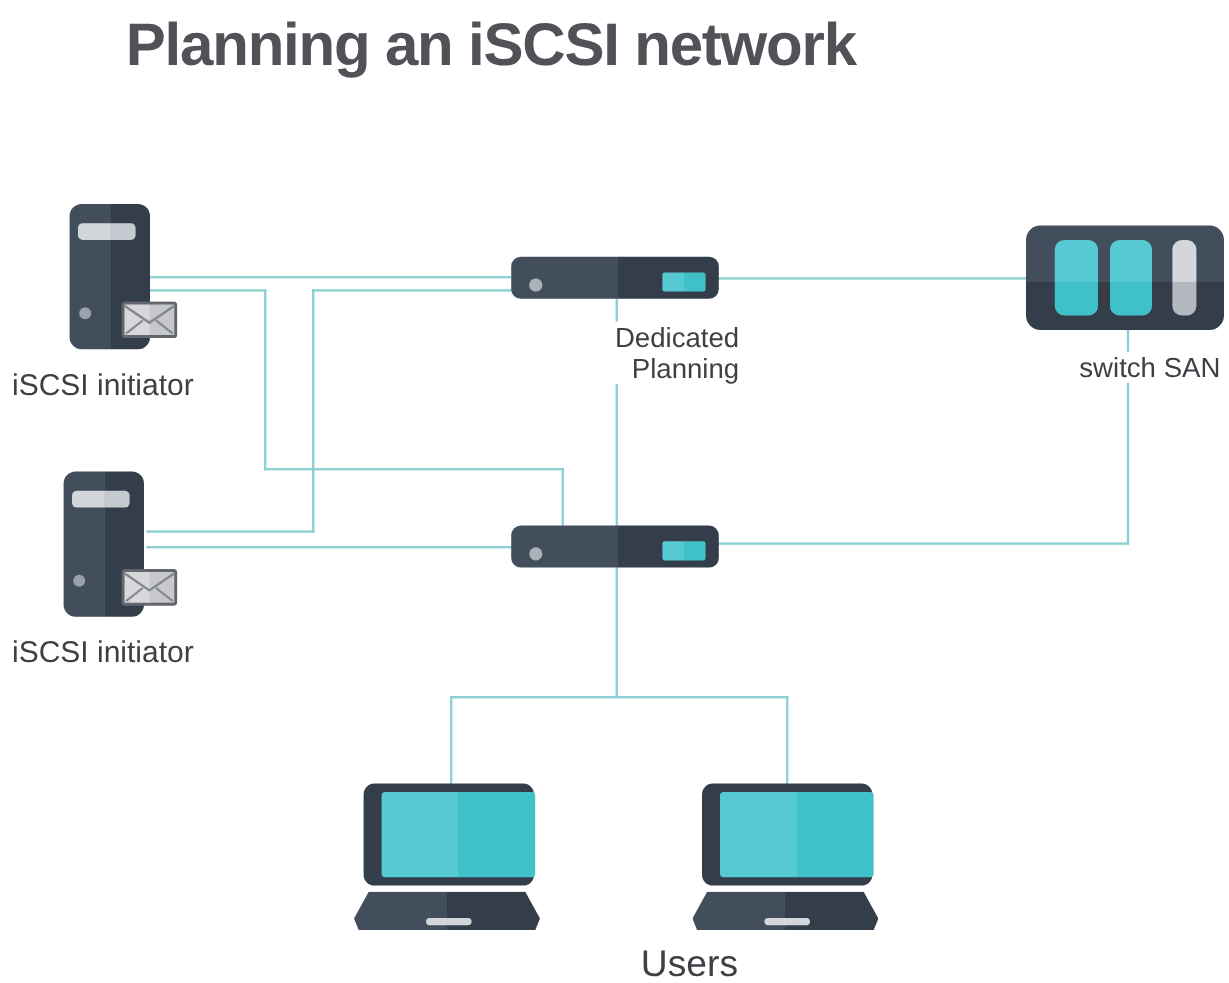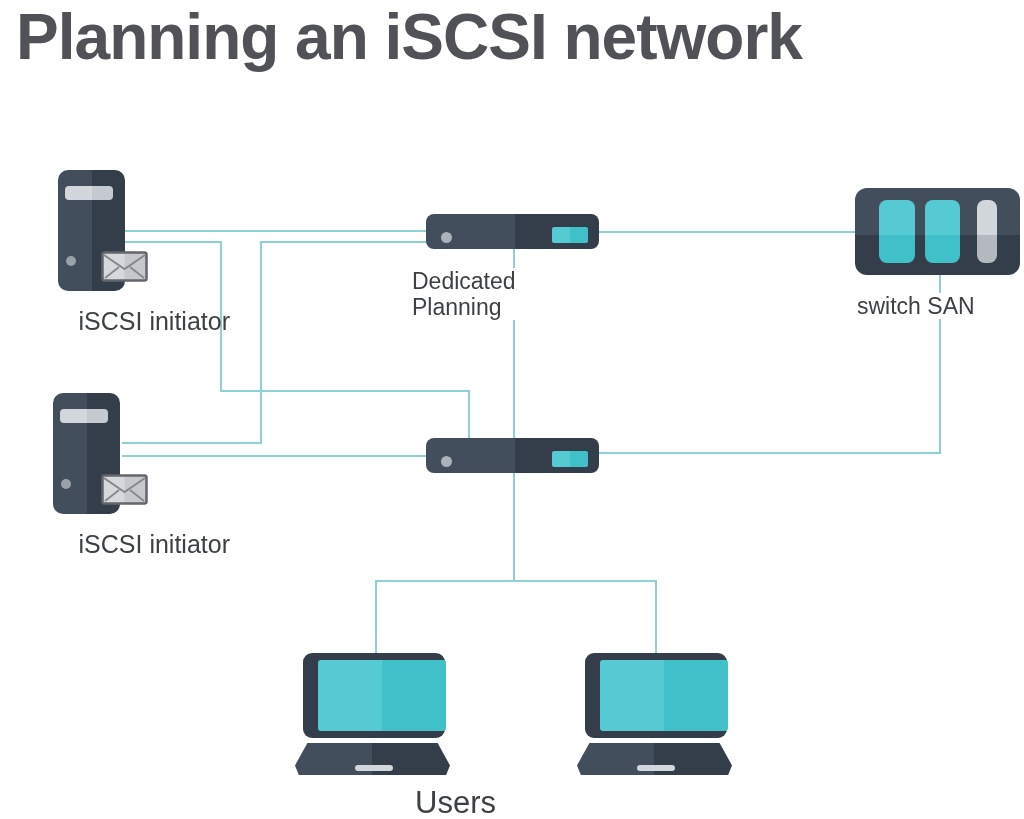--- a/index.html
+++ b/index.html
@@ -4,34 +4,34 @@
 <style>
   html,body{margin:0;padding:0;background:#fff;}
   .canvas{
     position:relative;width:1024px;height:819px;overflow:hidden;
     background:var(--background,#ffffff);
     font-family:"Liberation Sans",sans-serif;
   }
   .title{
     position:absolute;left:0;top:0;width:818px;height:76px;
     margin:0;text-align:center;
-    font-size:64px;line-height:74px;font-weight:700;letter-spacing:-1px;
+    font-size:50px;line-height:74px;font-weight:700;letter-spacing:-1px;
     color:var(--title-text,#515258);
   }
   
   .h-line,.v-line{position:absolute;background:var(--line-teal,#8ed0d4);z-index:1;}
   .h-line{height:2px;}
   .v-line{width:2px;}
   
   .label{
     position:absolute;color:var(--label-text,#3d4146);
-    font-size:23px;line-height:26px;z-index:2;text-align:left;
+    font-size:23px;line-height:26px;z-index:2;text-align:right;
   }
   .label.masked{background:var(--background,#ffffff);}
-  .label.left{text-align:right;}
+  .label.left{text-align:left;}
   
   .node{position:absolute;z-index:3;}
   .server-body{
     position:absolute;left:0;top:0;width:67px;height:121px;border-radius:10px;
     background:linear-gradient(90deg,var(--slate-light,#424e5b) 0 51%,var(--slate-dark,#343e4a) 51% 100%);
   }
   .server-slot{
     position:absolute;left:7px;top:16px;width:48px;height:14px;border-radius:4px;
     background:linear-gradient(90deg,var(--gray-light,#d6dade) 0 56%,var(--gray-mid,#c4cad0) 56% 100%);
   }

